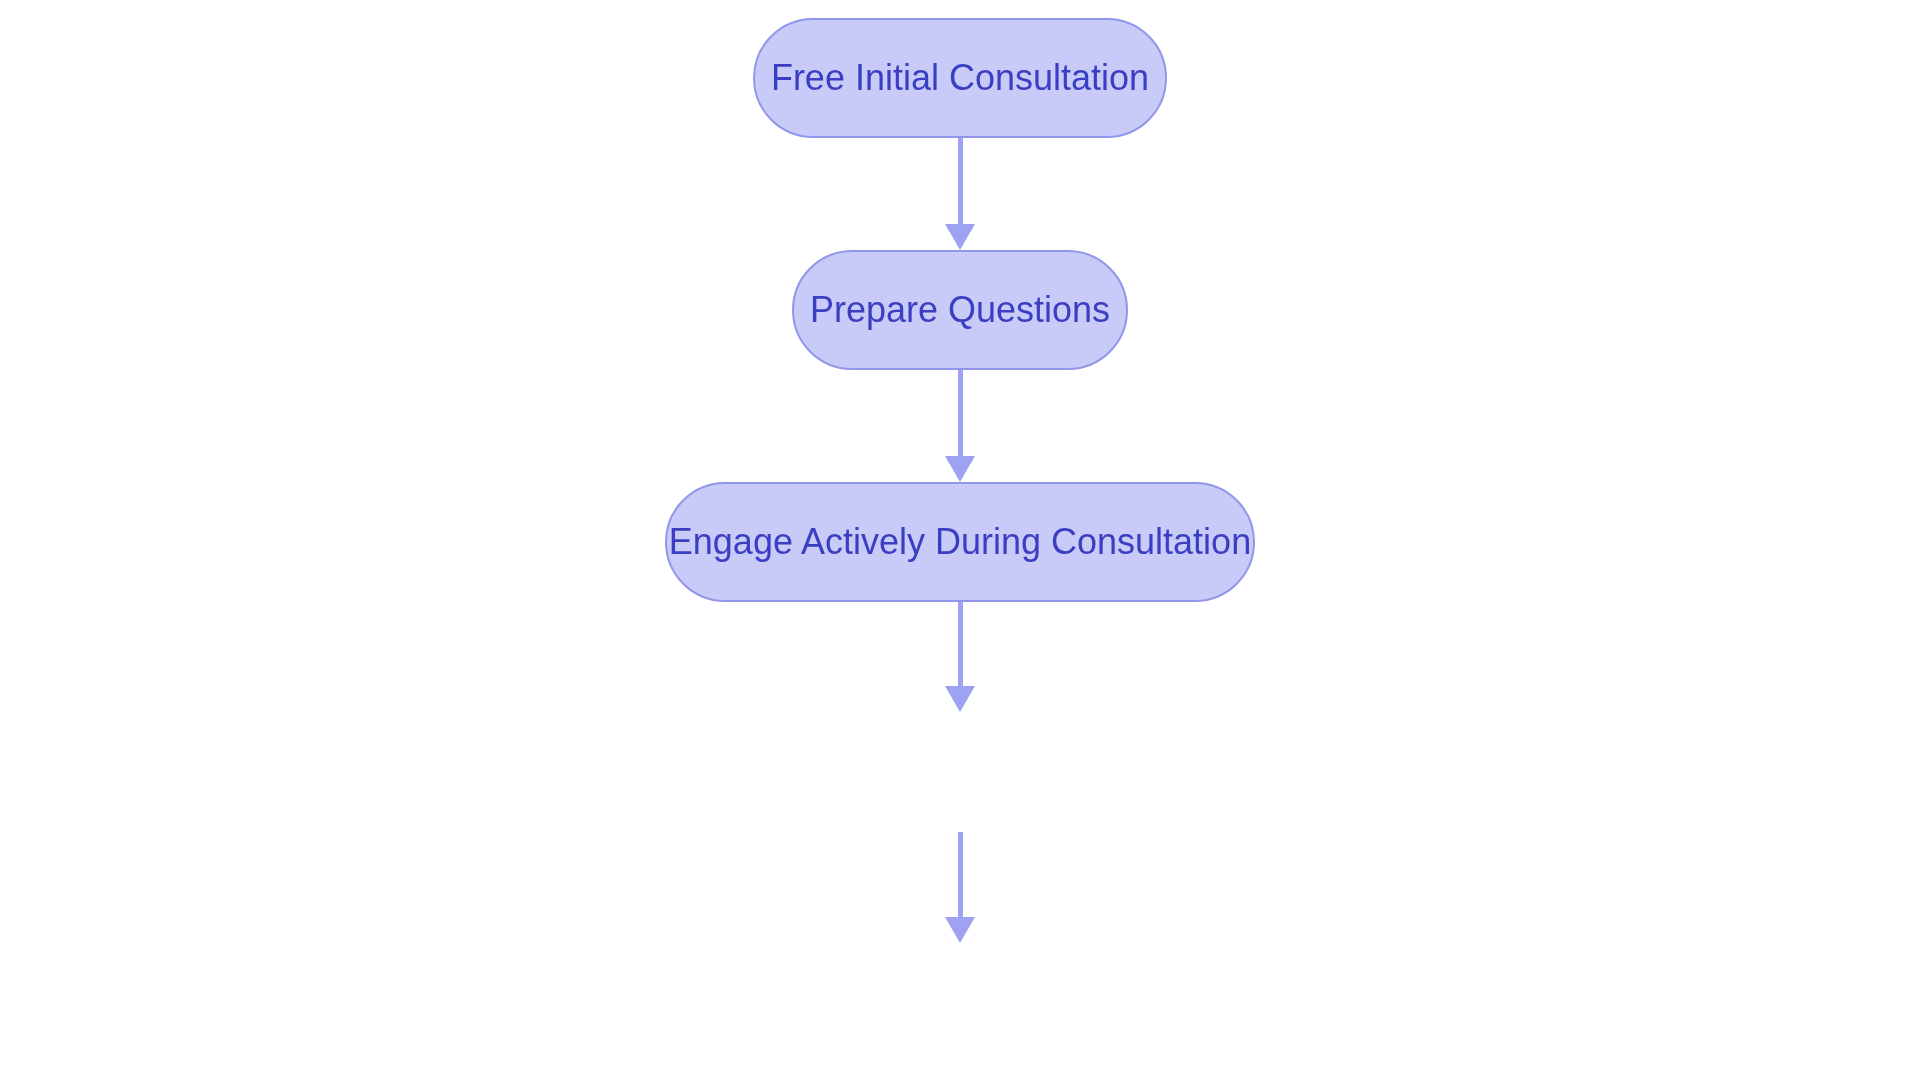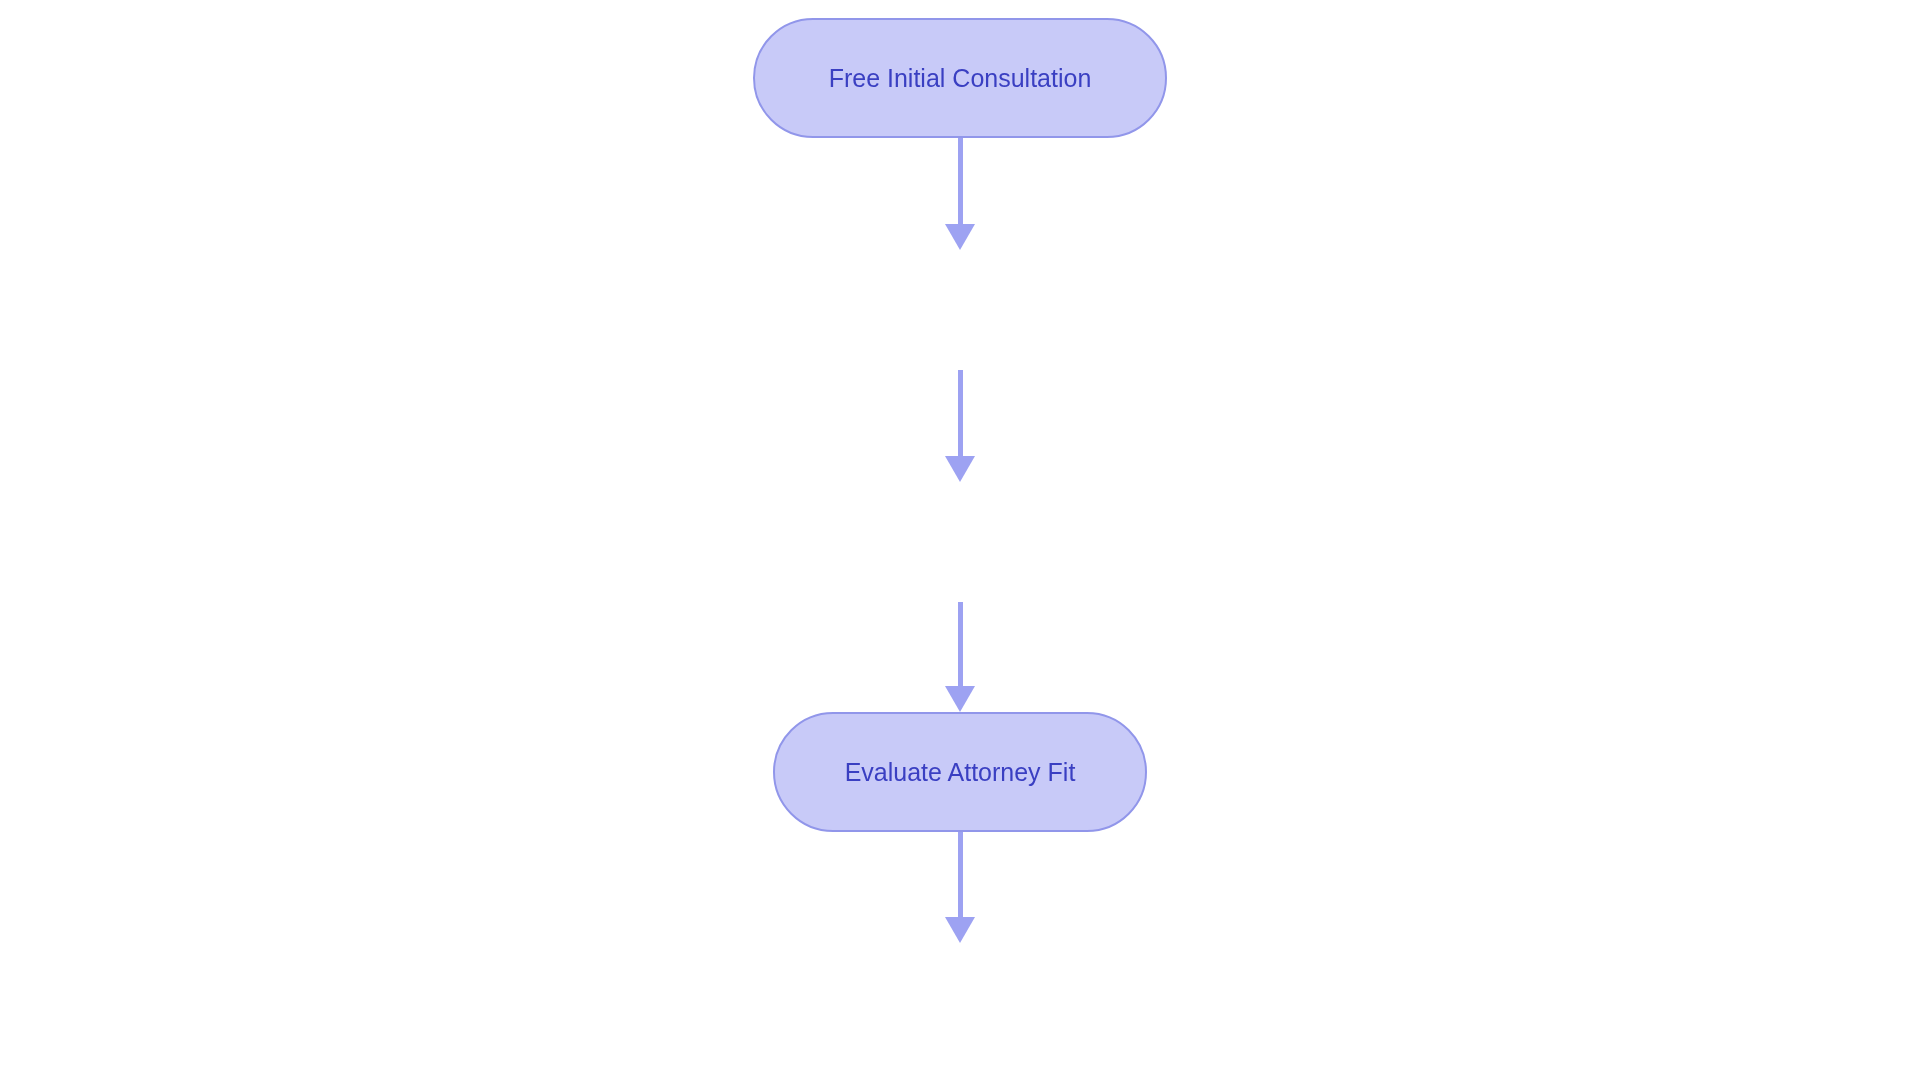--- a/index.html
+++ b/index.html
@@ -18,21 +18,21 @@
   .node {
     position: absolute;
     box-sizing: border-box;
     display: flex;
     align-items: center;
     justify-content: center;
     background: var(--node-fill, #c8caf8);
     border: 2px solid var(--node-border, #9196ea);
     border-radius: 60px;
     color: var(--node-text, #3a3fc2);
-    font-size: 25px;
+    font-size: 36px;
     line-height: 1.2;
     text-align: center;
     white-space: nowrap;
   }
   .n1 { left: 753px; top: 18px;  width: 414px; height: 120px; }
   .n2 { left: 792px; top: 250px; width: 336px; height: 120px; }
   .n3 { left: 665px; top: 482px; width: 590px; height: 120px; }
   .n4 { left: 773px; top: 712px; width: 374px; height: 120px; }
   .n5 { left: 755px; top: 943px; width: 410px; height: 120px; }
 
@@ -68,35 +68,38 @@
 
   <div class="node n1">
     <span>Free Initial Consultation</span>
   </div>
 
   <div class="arrow a1">
     <div class="line"></div>
     <div class="head"></div>
   </div>
 
+  <div class="node n2">
+    <span>Prepare Questions</span>
+  </div>
 
   <div class="arrow a2">
     <div class="line"></div>
     <div class="head"></div>
   </div>
 
+  <div class="node n3">
+    <span>Engage Actively During Consultation</span>
+  </div>
 
   <div class="arrow a3">
     <div class="line"></div>
     <div class="head"></div>
   </div>
 
-  <div class="node n4">
-    <span>Evaluate Attorney Fit</span>
-  </div>
 
   <div class="arrow a4">
     <div class="line"></div>
     <div class="head"></div>
   </div>
 
 
 </div>
 
 </body></html>

